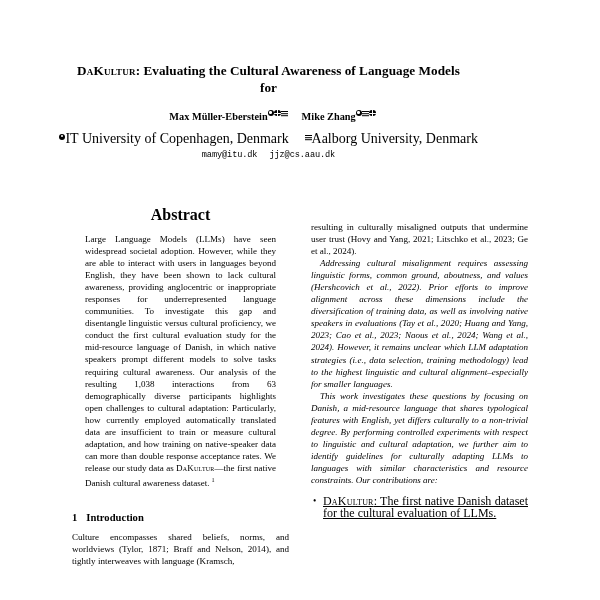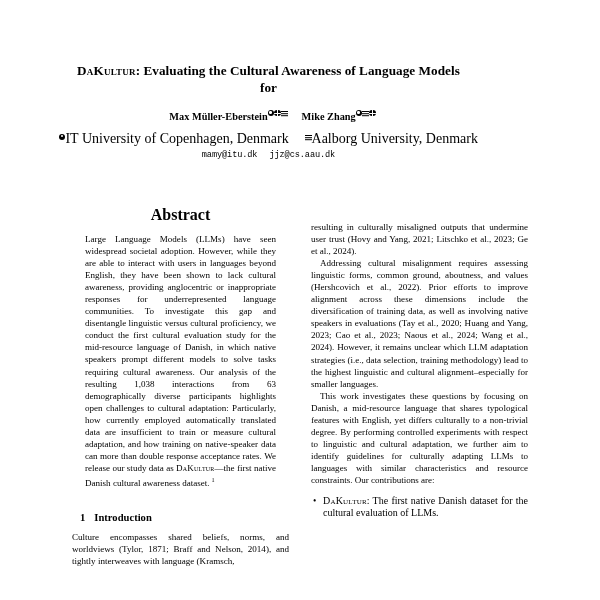--- a/index.html
+++ b/index.html
@@ -167,42 +167,43 @@
     font-size: 9.05px;
     line-height: 12.05px;
     text-align: justify;
     text-justify: inter-word;
     hyphens: manual;
   }
 
   .section-head {
     font-size: 10.6px;
     font-weight: bold;
-    margin: 23px 0 8px 8px;
+    margin: 23px 0 8px 0;
   }
   .section-head .num { margin-right: 9px; }
 
   .body-text {
     font-size: 9.05px;
     line-height: 12.05px;
     text-align: justify;
     text-justify: inter-word;
   }
   .body-text p { margin: 0; }
-  .body-text p + p { text-indent: 9px; }
+  .body-text p + p { text-indent: 9px; font-style: italic; }
 
   .col-right .body-text p:first-child { text-indent: 0; margin-top: 24px; }
 
   .bullets {
     margin: 9px 0 0 0;
     padding: 0;
     list-style: none;
-    font-size: 10px;
+    font-size: 12px;
     line-height: 12.05px;
     text-align: justify;
+    text-decoration: underline;
   }
   .bullets li {
     position: relative;
     padding-left: 12px;
     margin-bottom: 8px;
   }
   .bullets li::before {
     content: "\2022";
     position: absolute;
     left: 2px;

